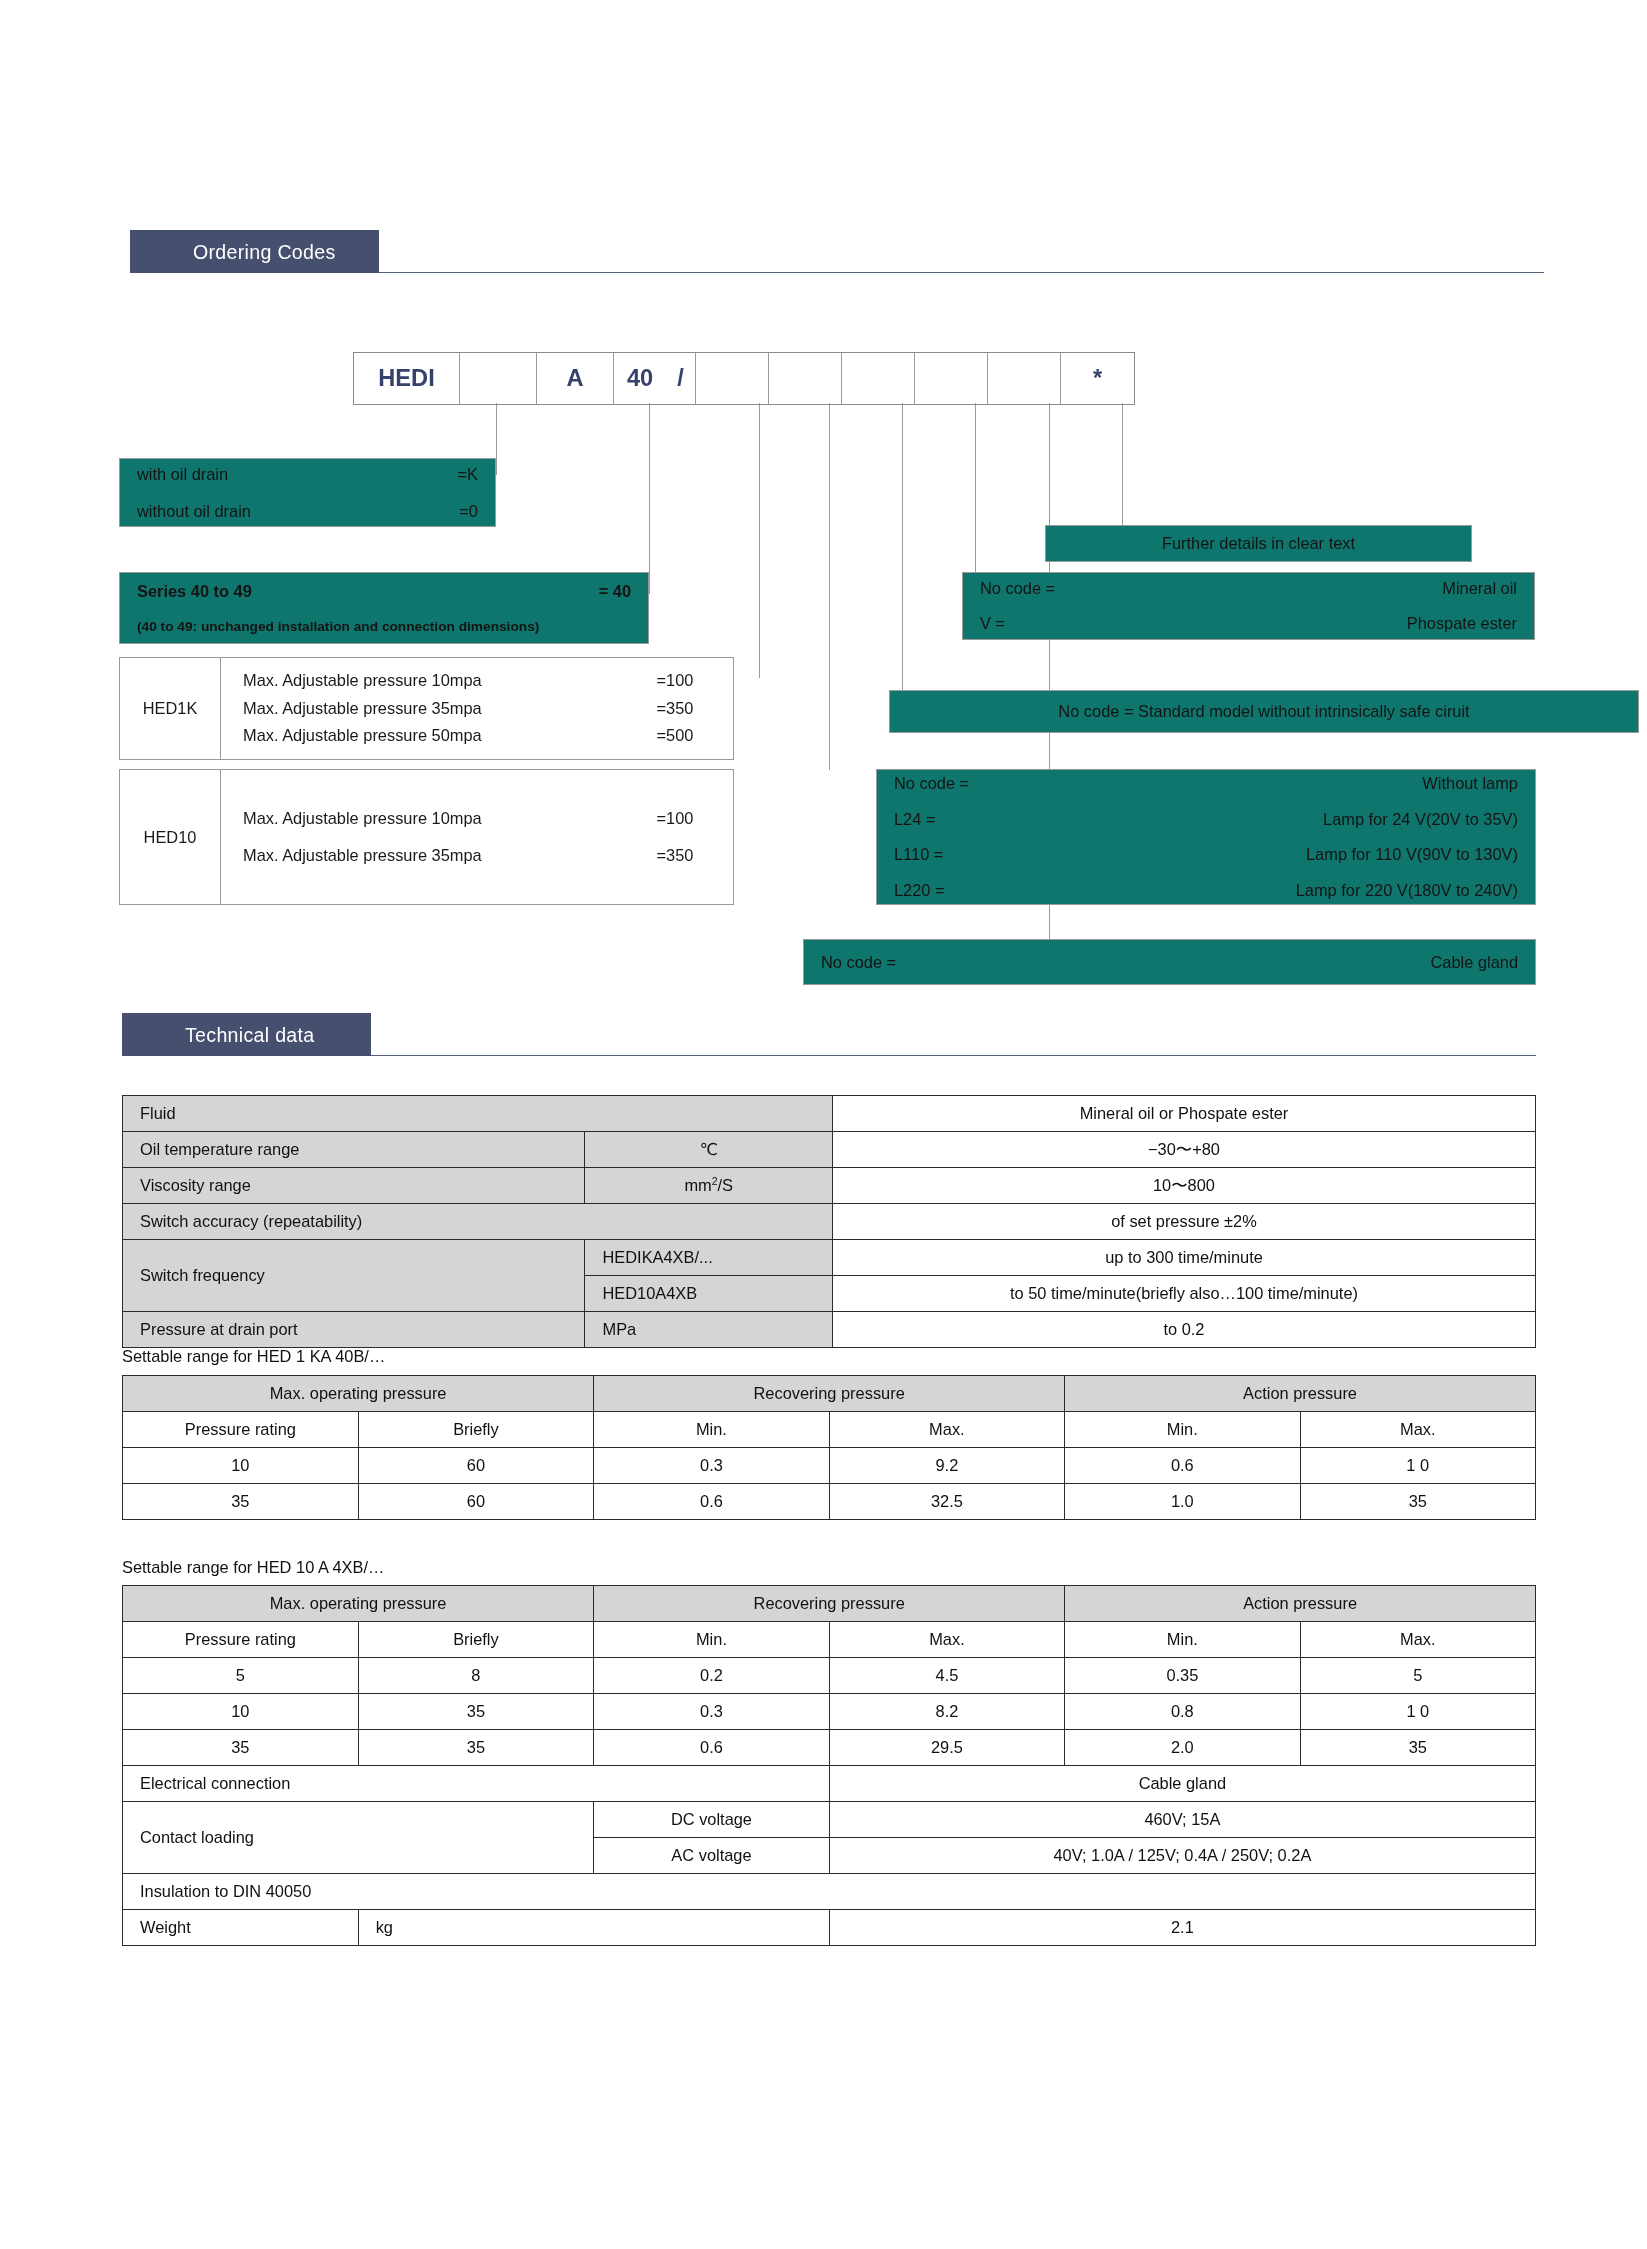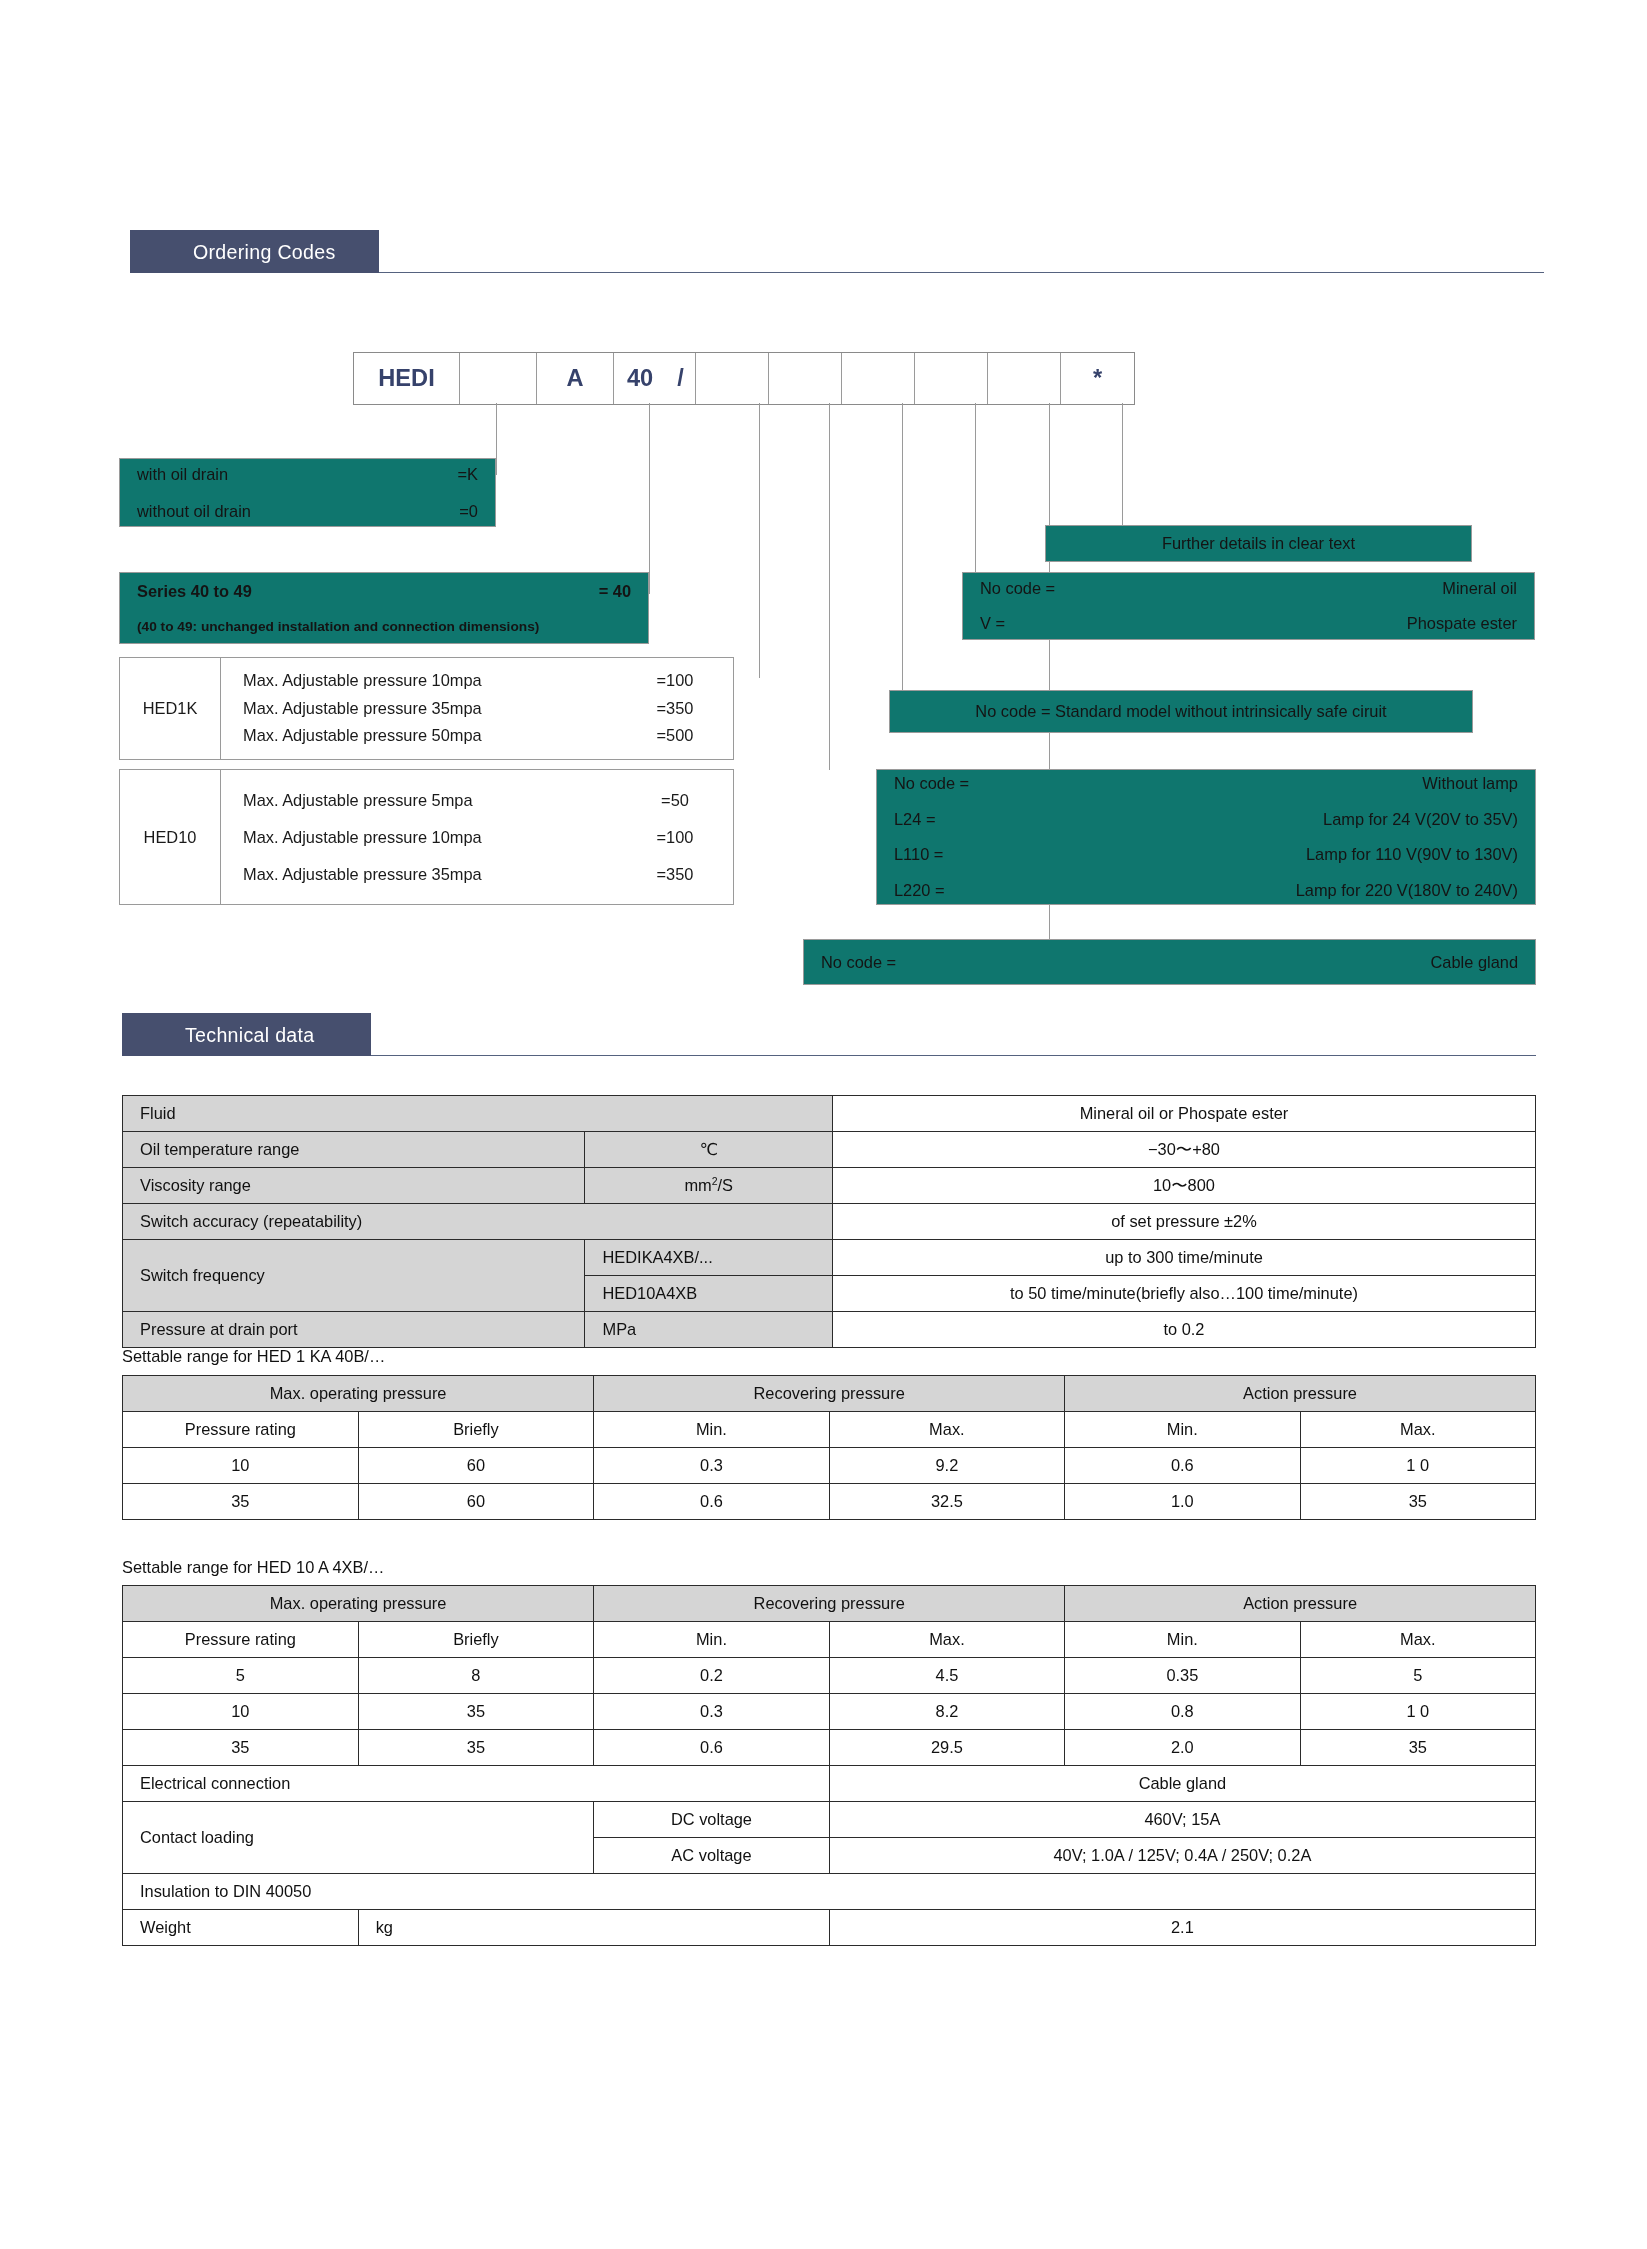--- a/index.html
+++ b/index.html
@@ -167,24 +167,20 @@
         <span class="lab">Max. Adjustable pressure 50mpa</span>
         <span class="val">=500</span>
       </div>
     </div>
   </div>
 
   <div class="splitbox" style="left:119px;top:769px;width:615px;height:136px;">
     <div class="leftlab">HED10</div>
     <div class="rightcol">
       <div class="rowline" style="line-height:37px;">
-        <span class="lab">Max. Adjustable pressure 5mpa</span>
-        <span class="val">=50</span>
-      </div>
-      <div class="rowline" style="line-height:37px;">
         <span class="lab">Max. Adjustable pressure 10mpa</span>
         <span class="val">=100</span>
       </div>
       <div class="rowline" style="line-height:37px;">
         <span class="lab">Max. Adjustable pressure 35mpa</span>
         <span class="val">=350</span>
       </div>
     </div>
   </div>
 
@@ -196,21 +192,21 @@
     <div class="dline" style="height:27.5px;">
       <span class="lab">No code =</span>
       <span class="val">Mineral oil</span>
     </div>
     <div class="dline" style="height:27.5px;">
       <span class="lab">V =</span>
       <span class="val">Phospate ester</span>
     </div>
   </div>
 
-  <div class="dbox" style="left:889px;top:690px;width:584px;height:43px;display:flex;align-items:center;justify-content:center;">
+  <div class="dbox" style="left:889px;top:690px;width:750px;height:43px;display:flex;align-items:center;justify-content:center;">
     <span>No code = Standard model without intrinsically safe ciruit</span>
   </div>
 
   <div class="dbox" style="left:876px;top:769px;width:660px;height:136px;display:flex;flex-direction:column;justify-content:center;">
     <div class="dline" style="height:29px;">
       <span class="lab">No code =</span>
       <span class="val">Without lamp</span>
     </div>
     <div class="dline" style="height:29px;">
       <span class="lab">L24 =</span>

